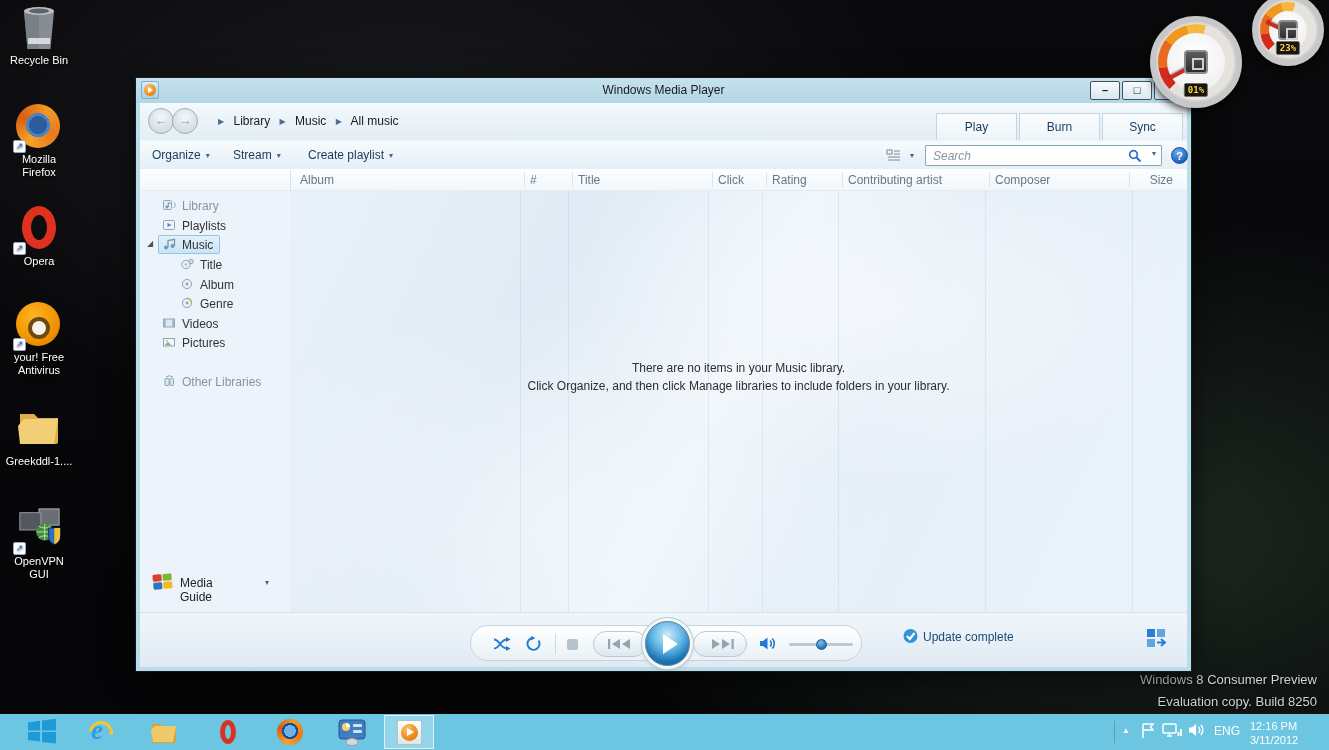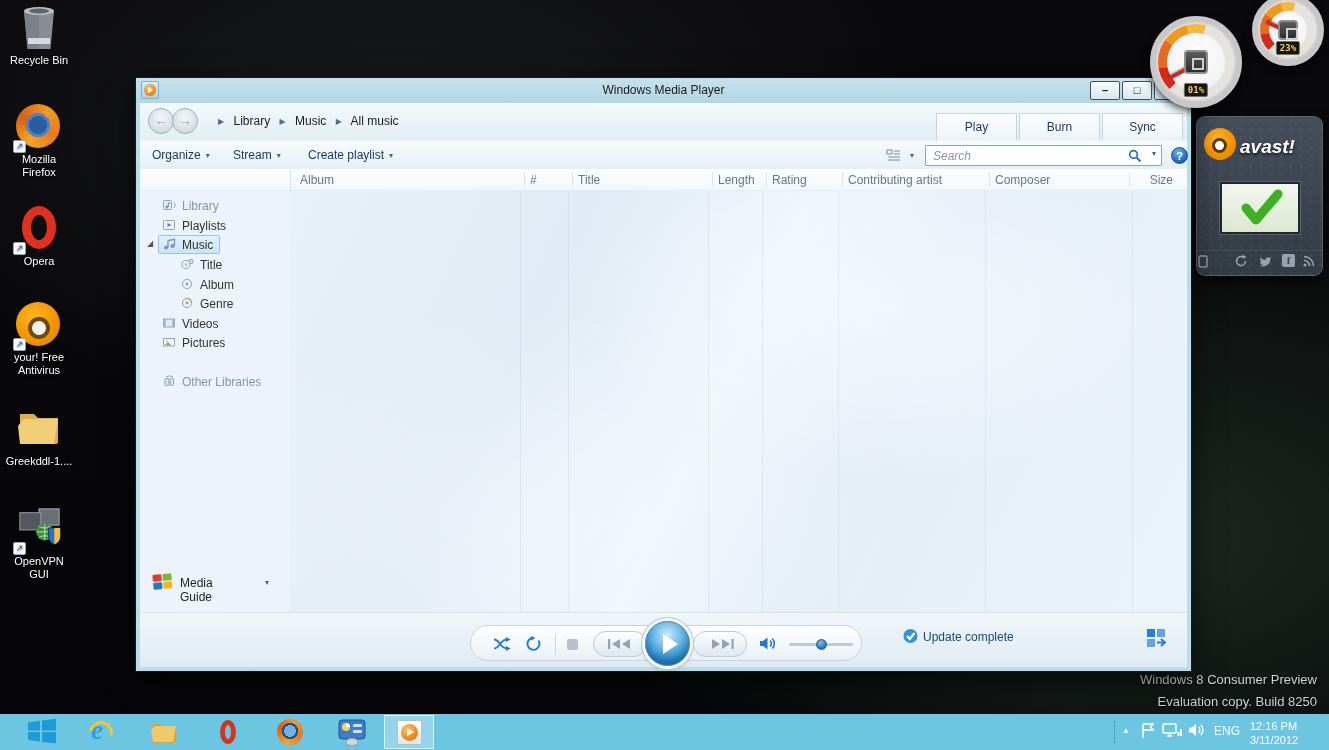--- a/index.html
+++ b/index.html
@@ -235,46 +235,20 @@
       </svg>
       <span class="scut">↗</span>
     </div>
     <span>OpenVPN</span><br>
     <span>GUI</span>
   </div>
 
   <div class="wmark" style="top:672px">Windows 8 Consumer Preview</div>
   <div class="wmark" style="top:694px">Evaluation copy. Build 8250</div>
 
-  <div class="awidget">
-    <div class="aball"></div>
-    <div class="abrand">avast!</div>
-    <div class="ashot">
-      <svg width="76" height="48" viewBox="0 0 76 48">
-        <path d="M24 24 L34 36 L56 10" fill="none" stroke="#3db122" stroke-width="9" stroke-linecap="round" stroke-linejoin="round"></path>
-      </svg>
-    </div>
-    <div class="asoc">
-      <svg class="abs" style="left:2px;top:4px" width="10" height="13" viewBox="0 0 10 13">
-        <rect x="1" y="1" width="8" height="11" rx="1.5" fill="none" stroke="#97a2ae" stroke-width="1.4"></rect>
-      </svg>
-      <svg class="abs" style="left:38px;top:3px" width="14" height="14" viewBox="0 0 14 14">
-        <path d="M11.5 7 a4.5 4.5 0 1 1 -2 -3.7" fill="none" stroke="#97a2ae" stroke-width="1.6"></path>
-        <path d="M8.5 0.5 L12.5 3 L8.8 5 Z" fill="#97a2ae"></path>
-      </svg>
-      <svg class="abs" style="left:62px;top:4px" width="15" height="13" viewBox="0 0 15 13">
-        <path d="M1 11 C4 11 5 10 5 10 C2 9 2 6.5 2 6.5 L3.5 6.5 C2 5.5 2 3 2.5 2.5 C5 5 7.5 5 7.5 5 C7.5 2.5 10 1.5 11.5 3 L13.5 2.5 L12.3 4.3 C12.3 8.5 9 11.5 4.5 11.5 Z" fill="#97a2ae"></path>
-      </svg>
-      <span class="fb abs" style="left:86px;top:3px">f</span>
-      <svg class="abs" style="left:106px;top:3px" width="14" height="14" viewBox="0 0 14 14">
-        <circle cx="3" cy="11" r="1.6" fill="#97a2ae"></circle>
-        <path d="M2 6.5 a5.5 5.5 0 0 1 5.5 5.5 M2 2.5 a9.5 9.5 0 0 1 9.5 9.5" fill="none" stroke="#97a2ae" stroke-width="1.6"></path>
-      </svg>
-    </div>
-  </div>
 
   <div class="gauge" style="left:1252px;top:-6px;width:72px;height:72px;z-index:7">
     <div class="ticks"></div>
     <div class="face"></div>
     <div class="needle" style="width:24px;transform:rotate(205deg)"></div>
     <div class="chip" style="width:20px;height:20px"></div>
     <div class="glabel">23%</div>
   </div>
   <div class="gauge" style="left:1150px;top:16px;width:92px;height:92px;z-index:8">
     <div class="ticks"></div>
@@ -332,21 +306,21 @@
         </svg>
         <span class="dd abs" style="left:221px;top:3px">▾</span>
       </div>
       <div class="helpbtn">?</div>
     </div>
 
     <div class="headers">
       <span class="hcol" style="left:160px">Album</span>
       <span class="hcol" style="left:390px">#</span>
       <span class="hcol" style="left:438px">Title</span>
-      <span class="hcol" style="left:578px">Length</span>
+      <span class="hcol" style="left:578px">Click</span>
       <span class="hcol" style="left:632px">Rating</span>
       <span class="hcol" style="left:708px">Contributing artist</span>
       <span class="hcol" style="left:855px">Composer</span>
       <span class="hcol" style="left:995px;width:38px;text-align:right">Size</span>
       <div class="hsep" style="left:384px"></div>
       <div class="hsep" style="left:432px"></div>
       <div class="hsep" style="left:572px"></div>
       <div class="hsep" style="left:626px"></div>
       <div class="hsep" style="left:702px"></div>
       <div class="hsep" style="left:849px"></div>
@@ -447,20 +421,24 @@
 
     <div class="content">
       <div class="sheen"></div>
       <div class="vline" style="left:230px"></div>
       <div class="vline" style="left:278px"></div>
       <div class="vline" style="left:418px"></div>
       <div class="vline" style="left:472px"></div>
       <div class="vline" style="left:548px"></div>
       <div class="vline" style="left:695px"></div>
       <div class="vline" style="left:842px"></div>
+      <div class="emptymsg">
+        <div>There are no items in your Music library.</div>
+        <div>Click Organize, and then click Manage libraries to include folders in your library.</div>
+      </div>
     </div>
 
     <div class="bottombar">
       <div class="pill">
         <svg class="abs" style="left:22px;top:11px" width="18" height="14" viewBox="0 0 18 14">
           <path d="M1 11.5 C7 11.5 7 2.5 14 2.5 M1 2.5 C7 2.5 7 11.5 14 11.5" fill="none" stroke="#1f7ad0" stroke-width="1.8"></path>
           <path d="M13 0 L17.5 2.5 L13 5 Z M13 9 L17.5 11.5 L13 14 Z" fill="#1f7ad0"></path>
         </svg>
         <svg class="abs" style="left:54px;top:10px" width="16" height="16" viewBox="0 0 16 16">
           <path d="M13.5 4.5 A6 6 0 1 1 7 2" fill="none" stroke="#1f7ad0" stroke-width="1.9"></path>

